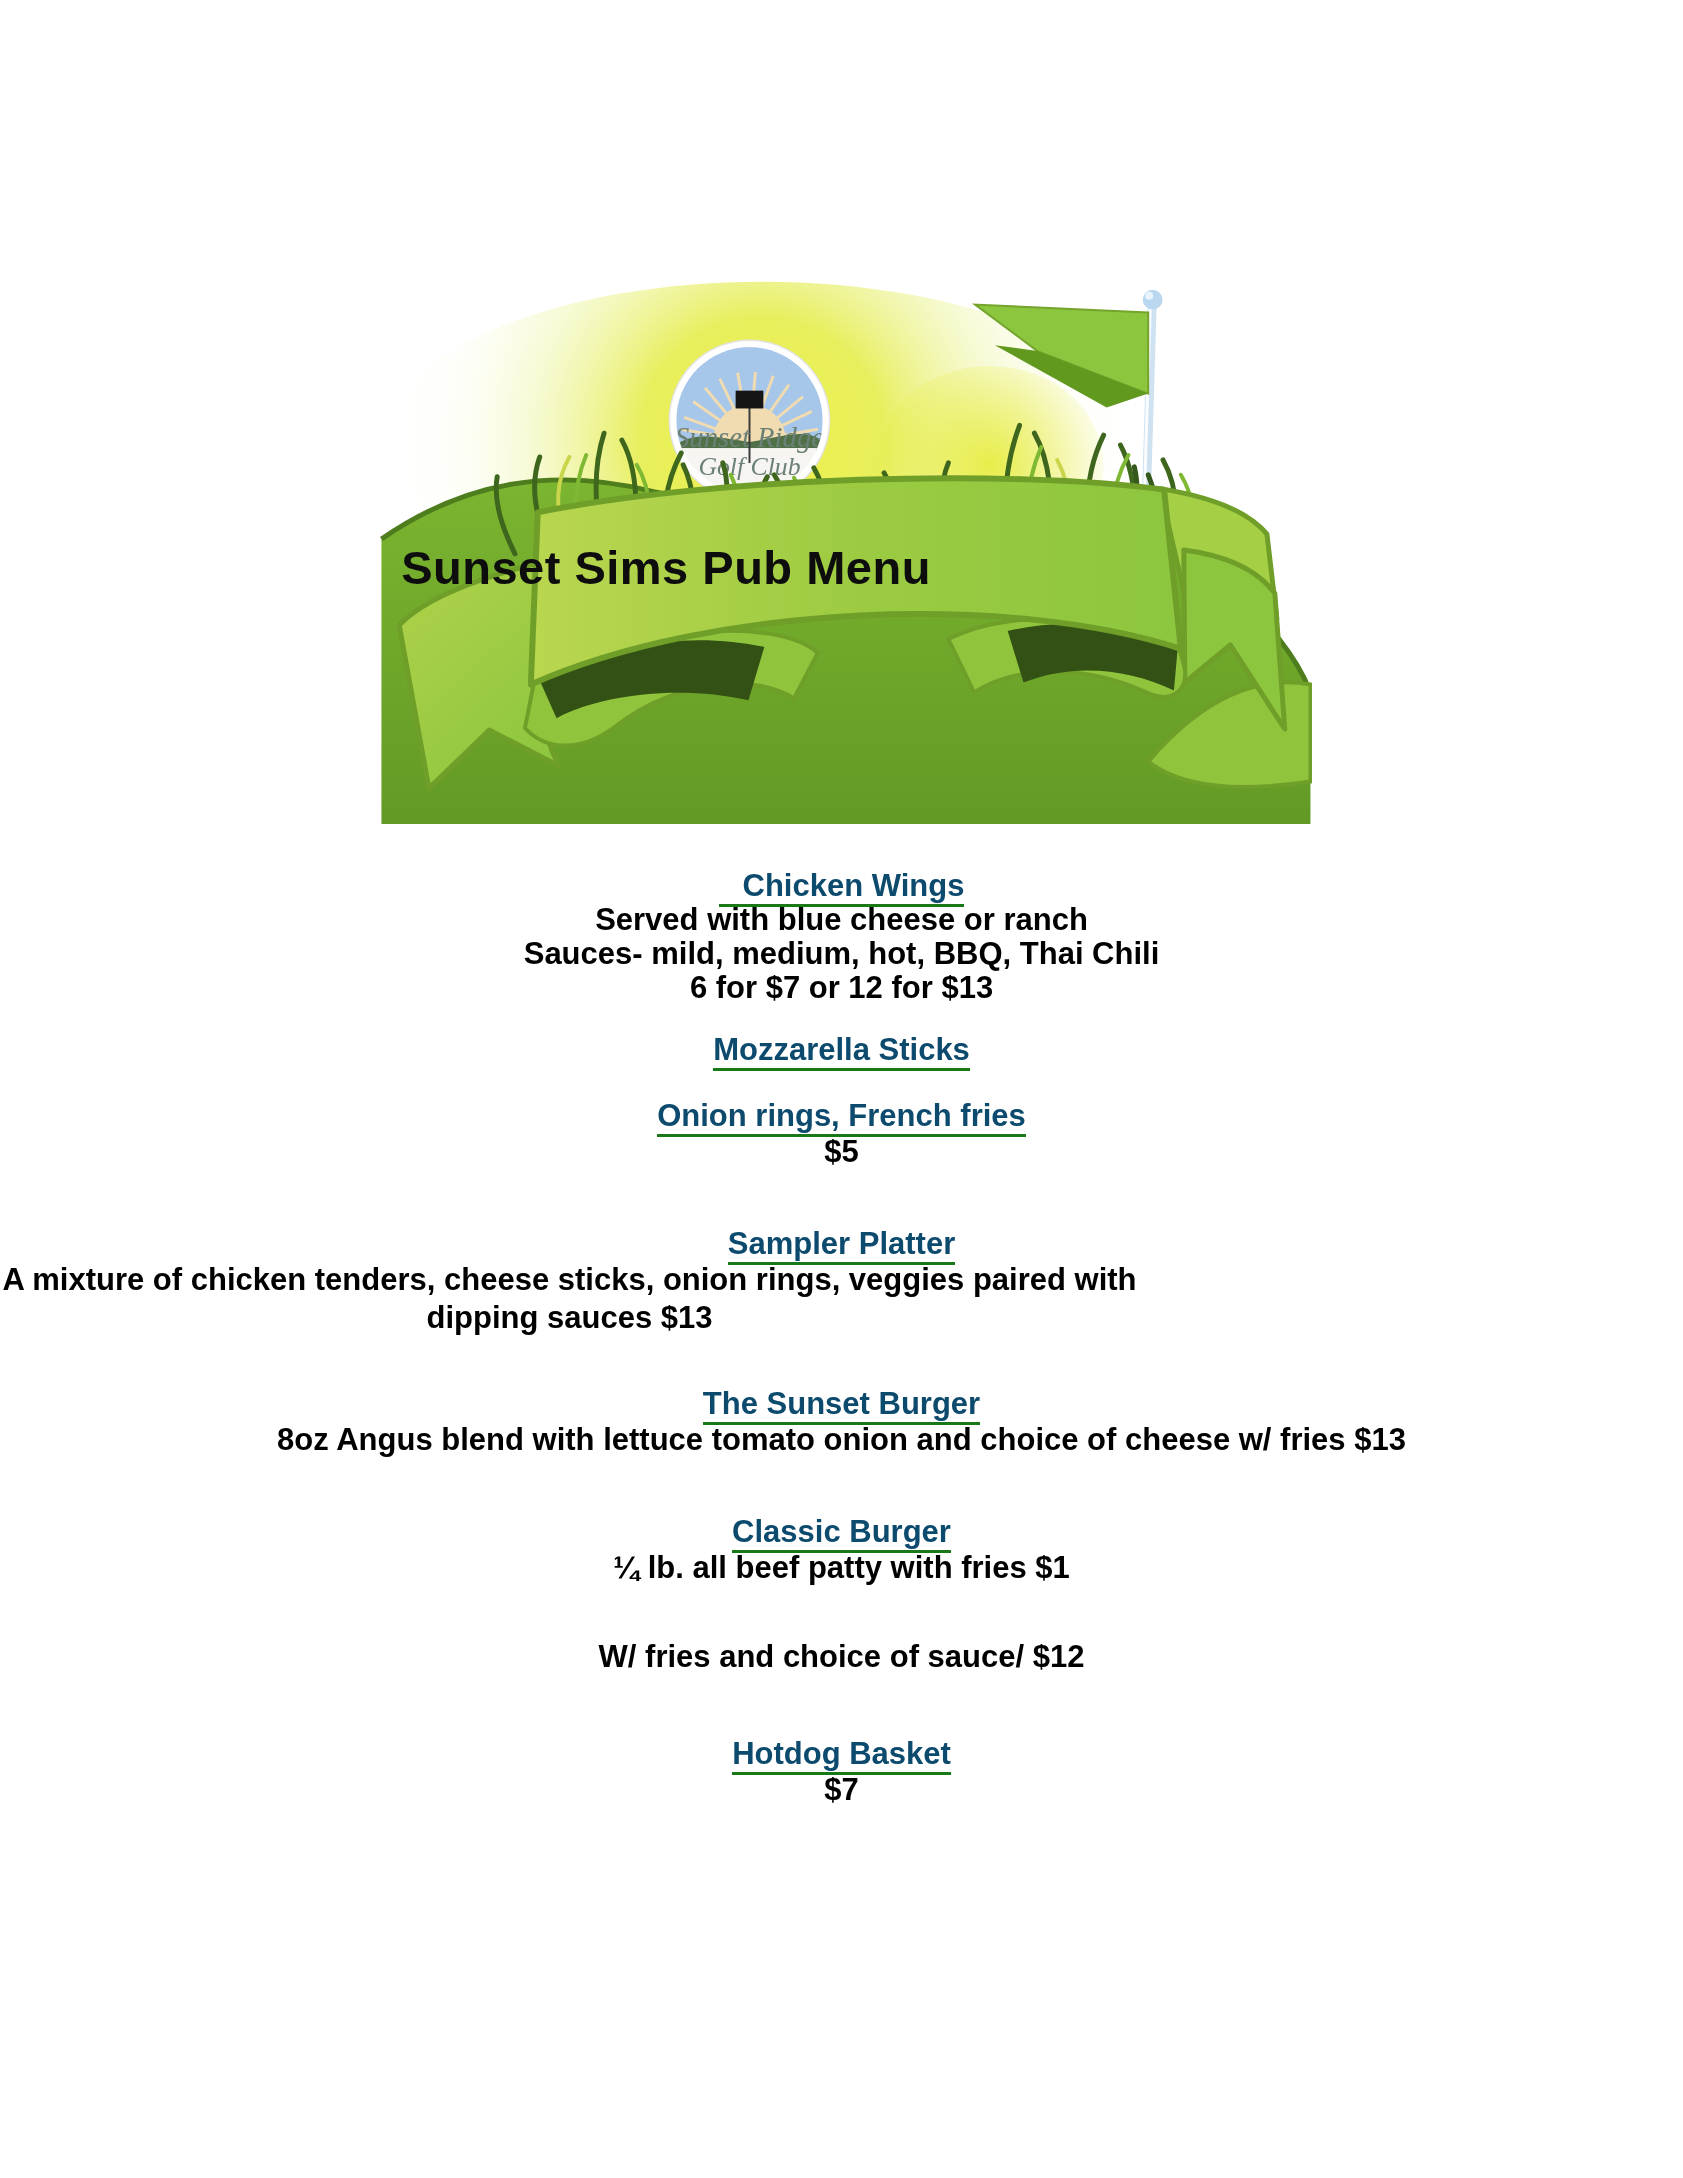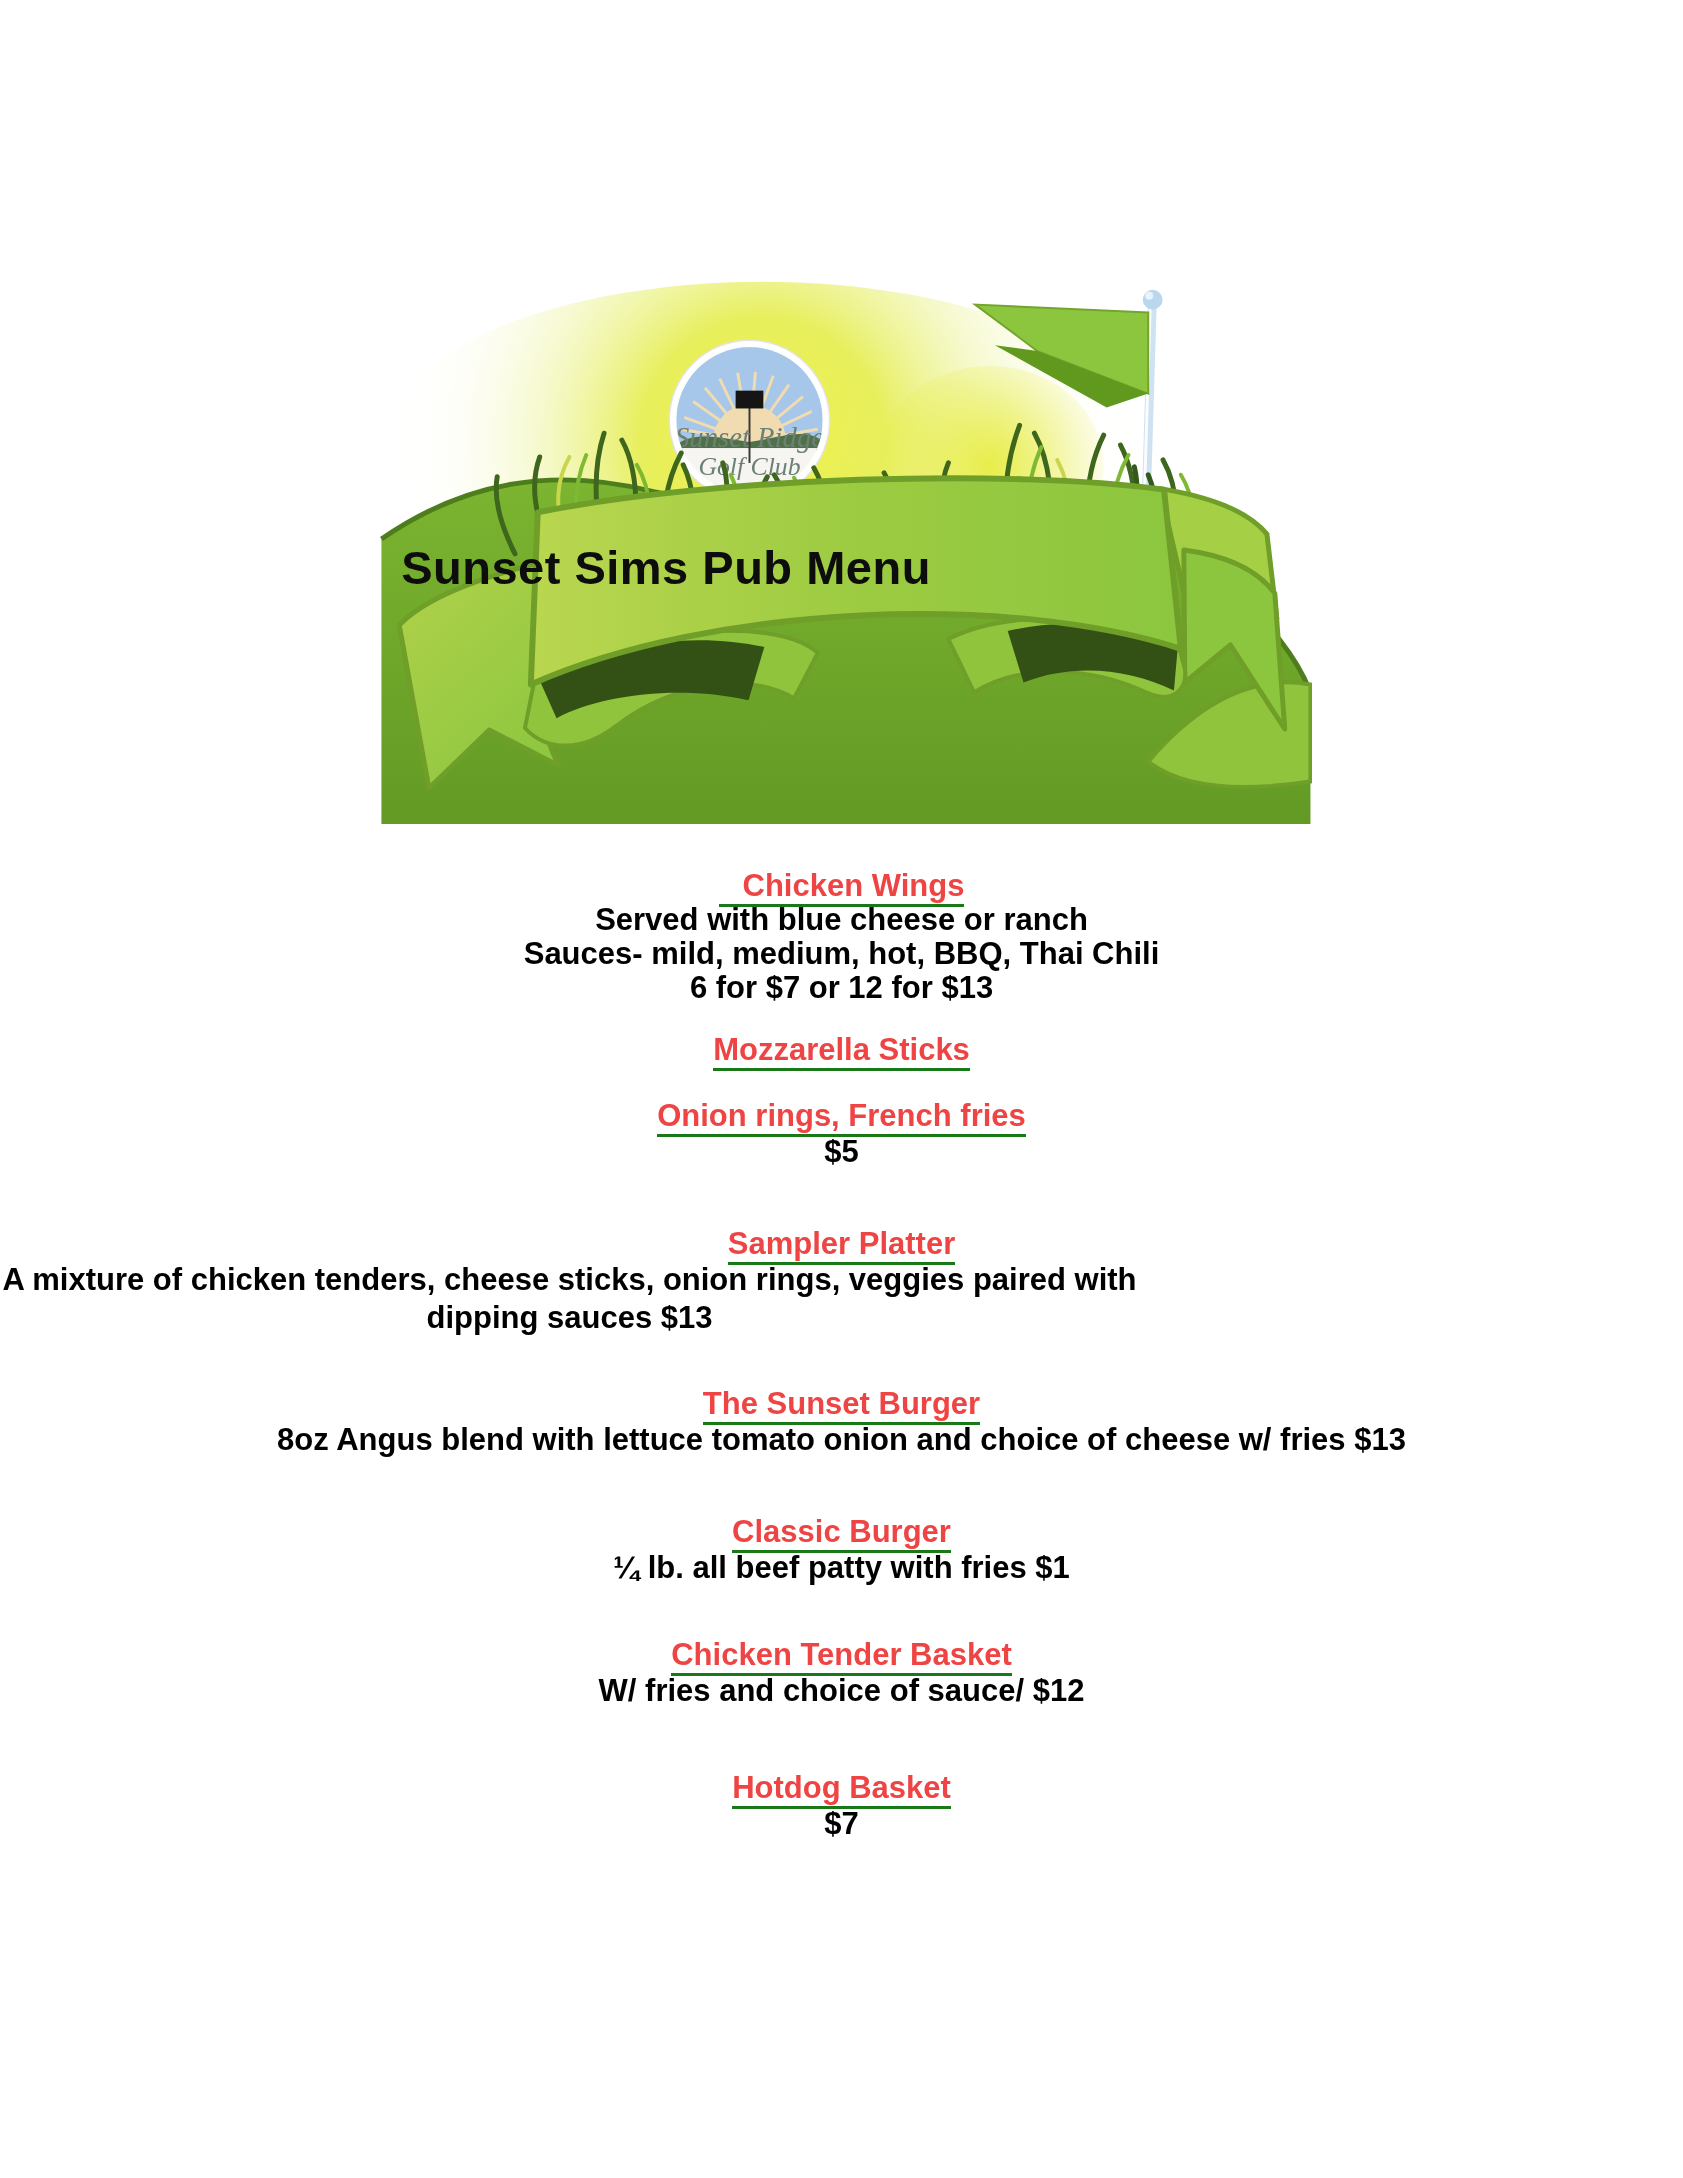--- a/index.html
+++ b/index.html
@@ -13,21 +13,21 @@
     text-align:center;font-weight:bold;font-size:47px;line-height:55px;
     color:#0d0d0d;letter-spacing:0.5px;
   }
 
   .menu{
     position:absolute;left:0;top:859px;width:1683px;
     text-align:center;color:#000;font-weight:bold;
   }
   .menu-section h2{margin:0;font-size:31px;line-height:34px;font-weight:bold;}
   .menu-section p{margin:0;font-size:31px;line-height:38px;}
-  .heading-text{color:#ef4444;border-bottom:3px solid #197919;padding-bottom:1px;}
+  .heading-text{color:#0c4a6e;border-bottom:3px solid #197919;padding-bottom:1px;}
   .s0 .heading-text{padding-left:24px;}
   .s0 p{line-height:34px;}
   .wrap{max-width:1139px;margin:0 auto;line-height:42px;}
   .s0{margin-top:10px;}
   .s1{margin-top:28px;}
   .s2{margin-top:32px;}
   .s3{margin-top:56px;}
   .s4{margin-top:50px;}
   .s5{margin-top:56px;}
   .s6{margin-top:51px;}
@@ -197,21 +197,20 @@
       <h2><span class="heading-text">The Sunset Burger</span></h2>
       <p>8oz Angus blend with lettuce tomato onion and choice of cheese w/ fries $13</p>
     </section>
 
     <section class="menu-section s5">
       <h2><span class="heading-text">Classic Burger</span></h2>
       <p>¼ lb. all beef patty with fries $1</p>
     </section>
 
     <section class="menu-section s6">
-      <h2><span class="heading-text">Chicken Tender Basket</span></h2>
       <p>W/ fries and choice of sauce/ $12</p>
     </section>
 
     <section class="menu-section s7">
       <h2><span class="heading-text">Hotdog Basket</span></h2>
       <p>$7</p>
     </section>
 
 
   </main>

